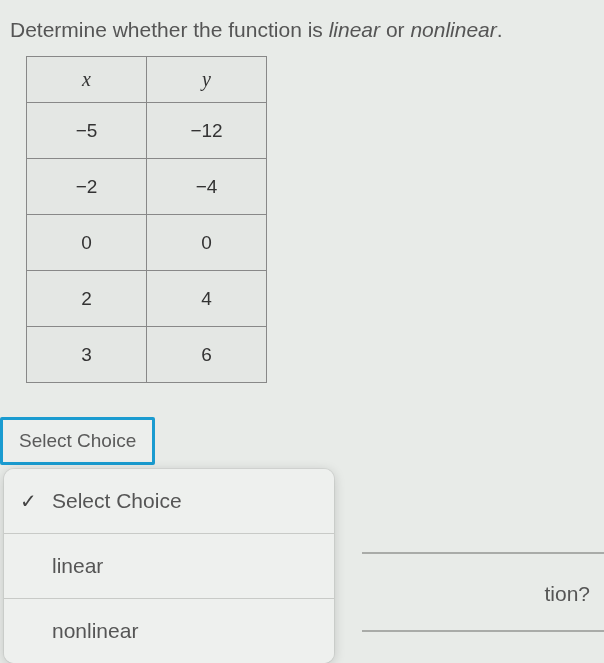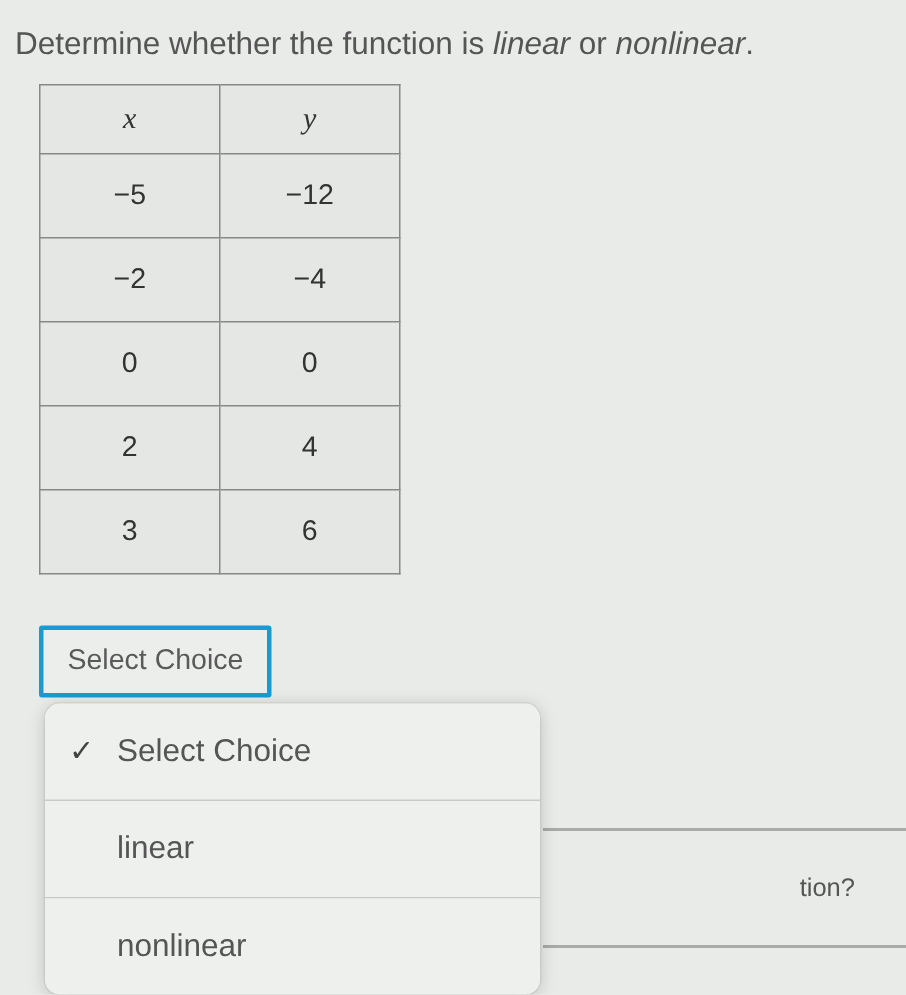--- a/index.html
+++ b/index.html
@@ -42,21 +42,20 @@
     }
     .data-table th {
       font-style: italic;
       font-family: 'Times New Roman', serif;
       font-weight: 500;
       height: 46px;
       font-size: 20px;
     }
     .select-wrap {
       margin-top: 34px;
-      margin-left: 26px;
       position: relative;
     }
     .select-button {
       border: 3px solid #1a9bd0;
       background: #eceeec;
       color: #5a5a5a;
       font-size: 19px;
       padding: 10px 16px;
       cursor: pointer;
       display: inline-block;
@@ -89,23 +88,23 @@
       content: "✓";
       position: absolute;
       left: 16px;
       top: 50%;
       transform: translateY(-50%);
       font-size: 20px;
       color: #444;
     }
     .bg-text {
       position: absolute;
-      right: 34px;
+      right: 14px;
       top: 582px;
-      font-size: 17px;
+      font-size: 21px;
       color: #555;
       z-index: 1;
     }
     .bg-line1 {
       position: absolute;
       left: 362px;
       right: 0;
       top: 552px;
       height: 2px;
       background: #a9aba8;

